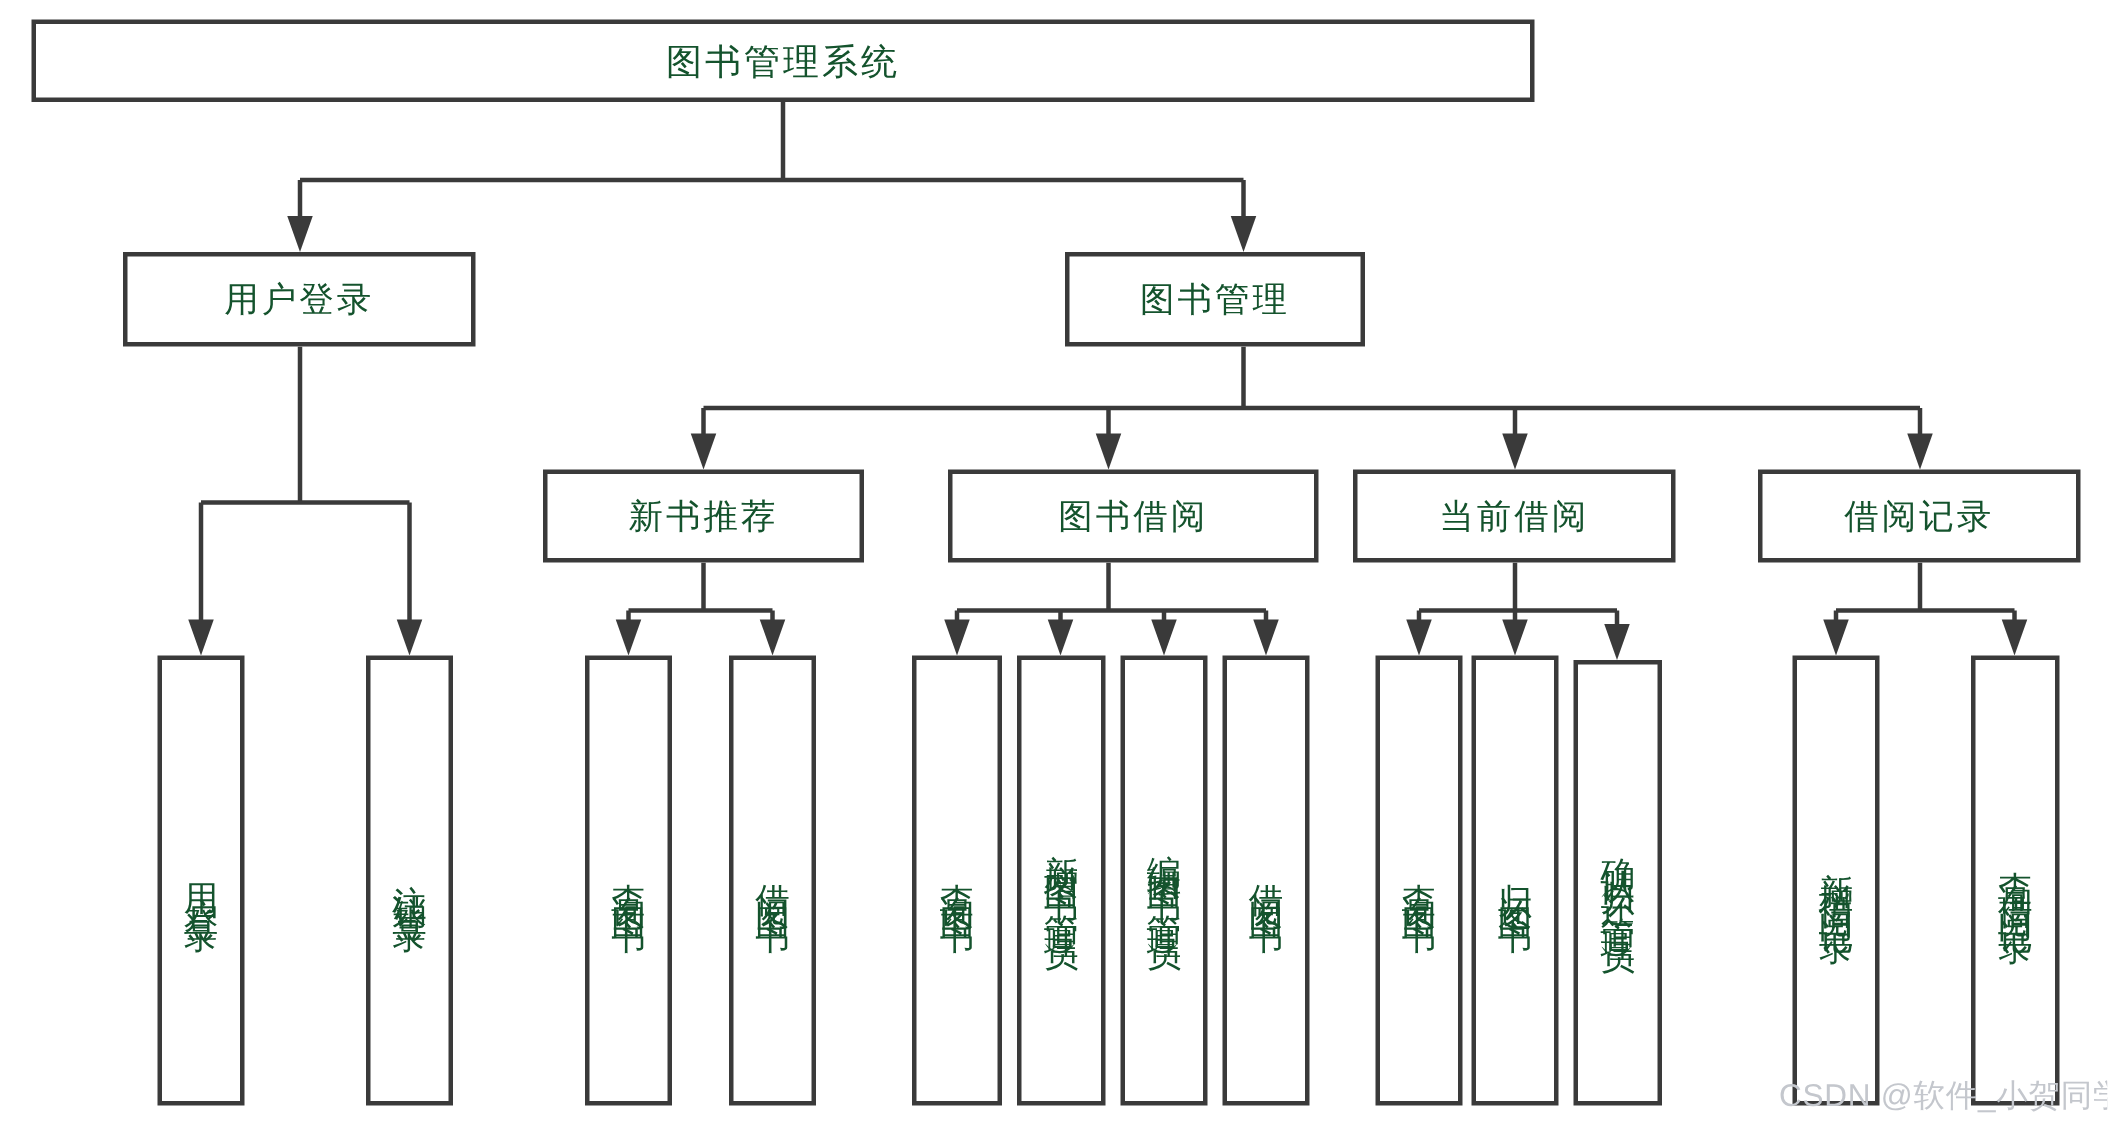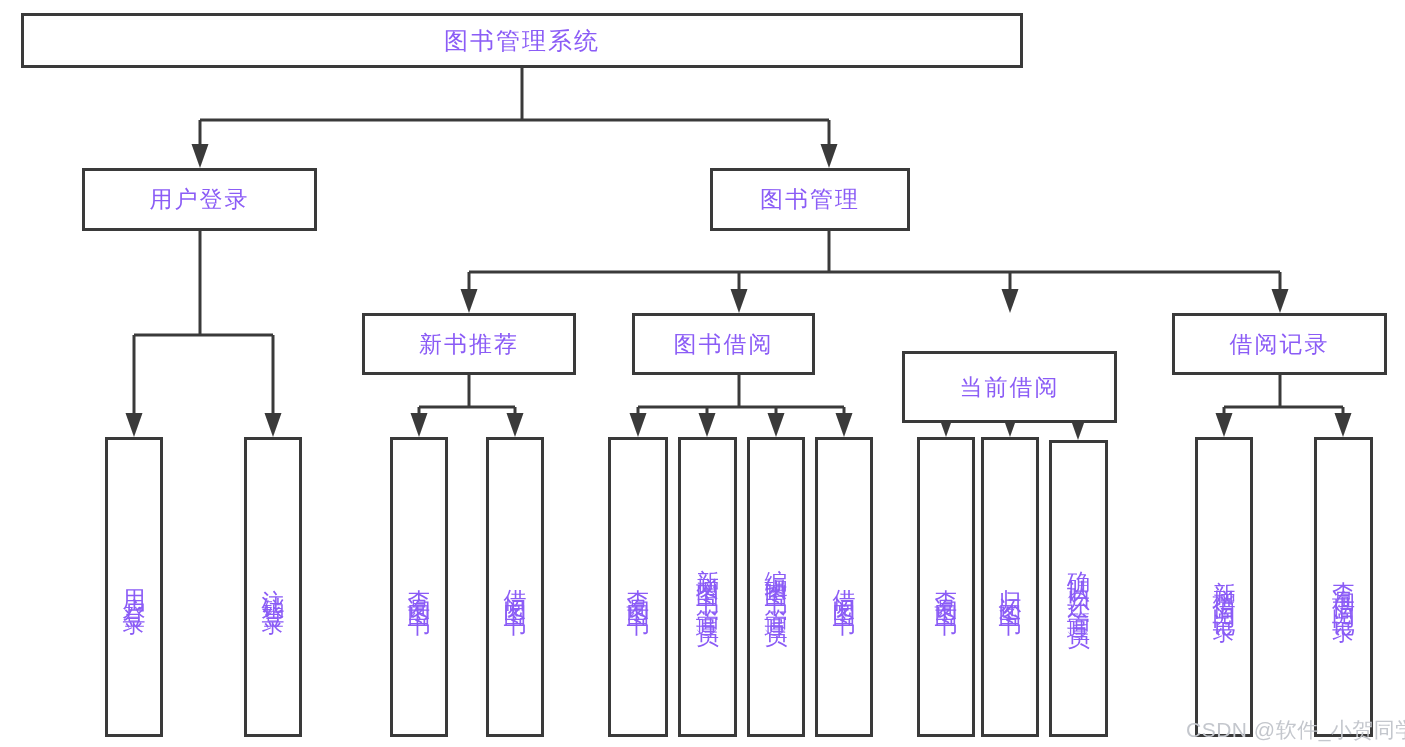--- a/index.html
+++ b/index.html
@@ -12,40 +12,40 @@
   }
   #wires{position:absolute;left:0;top:0;width:1405px;height:747px;}
   .node{
     position:absolute;
     box-sizing:border-box;
     border:3px solid #3a3a3a;
     background:#ffffff;
     display:flex;
     align-items:center;
     justify-content:center;
-    color:#8b5cf6;
+    color:#14532d;
   }
   .hlabel{font-size:23px;letter-spacing:2px;white-space:nowrap;}
   .root .hlabel{font-size:24px;}
   .leaf{z-index:2;}
   .vlabel{
     writing-mode:vertical-rl;
     text-orientation:mixed;
     font-size:23px;
     letter-spacing:8px;
     line-height:1;
     white-space:nowrap;
   }
   
   .n-root{left:21px;top:13px;width:1002px;height:55px;}
   .n-l2a{left:82px;top:168px;width:235px;height:63px;}
   .n-l2b{left:710px;top:168px;width:200px;height:63px;}
   .n-l3a{left:362px;top:313px;width:214px;height:62px;}
-  .n-l3b{left:632px;top:313px;width:183px;height:62px;justify-content:center;}
-  .n-l3c{left:902px;top:313px;width:215px;height:72px;margin-top:38px;}
+  .n-l3b{left:632px;top:313px;width:247px;height:62px;justify-content:center;}
+  .n-l3c{left:902px;top:313px;width:215px;height:62px;}
   .n-l3d{left:1172px;top:313px;width:215px;height:62px;}
   .n-f1{left:105px;top:437px;width:58px;height:300px;}
   .n-f2{left:244px;top:437px;width:58px;height:300px;}
   .n-f3{left:390px;top:437px;width:58px;height:300px;}
   .n-f4{left:486px;top:437px;width:58px;height:300px;}
   .n-f5{left:608px;top:437px;width:60px;height:300px;}
   .n-f6{left:678px;top:437px;width:59px;height:300px;}
   .n-f7{left:747px;top:437px;width:58px;height:300px;}
   .n-f8{left:815px;top:437px;width:58px;height:300px;}
   .n-f9{left:917px;top:437px;width:58px;height:300px;}

